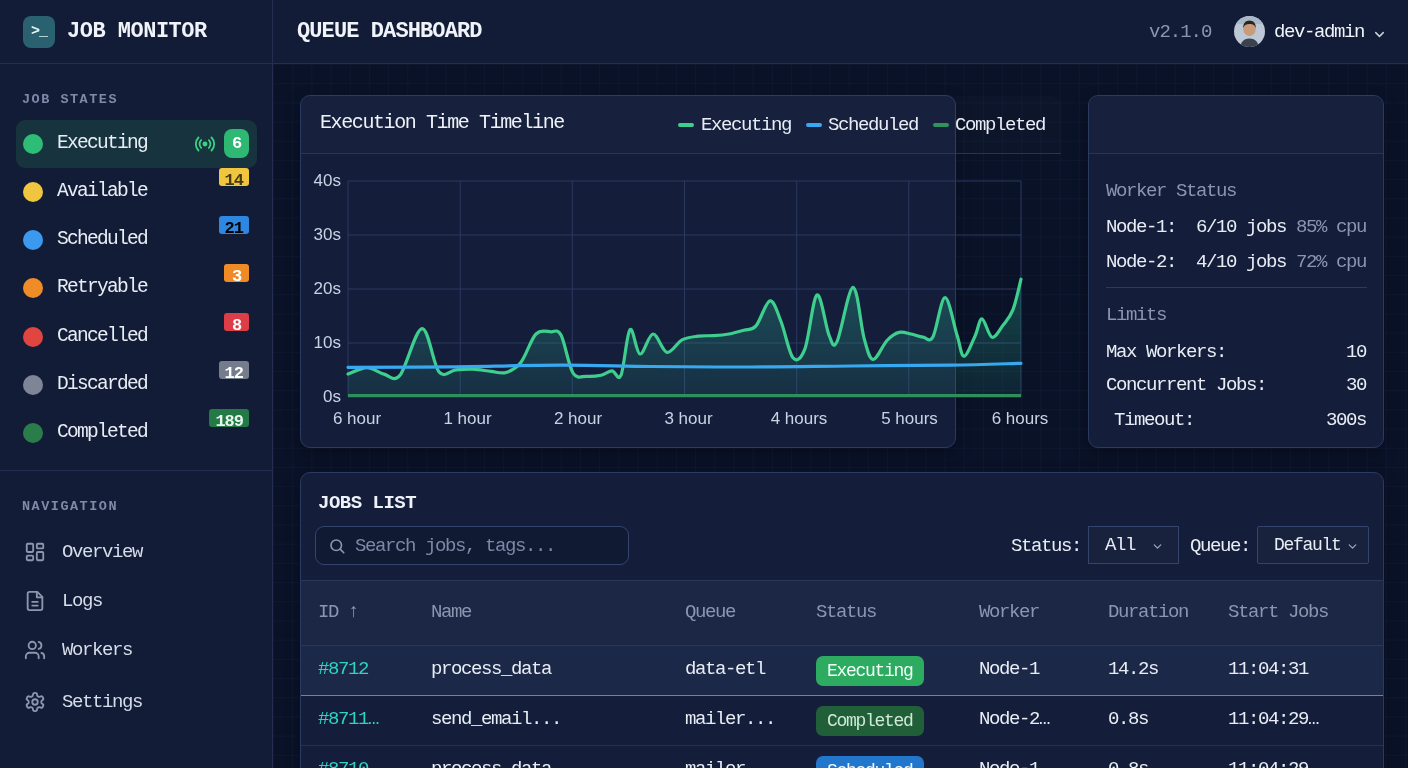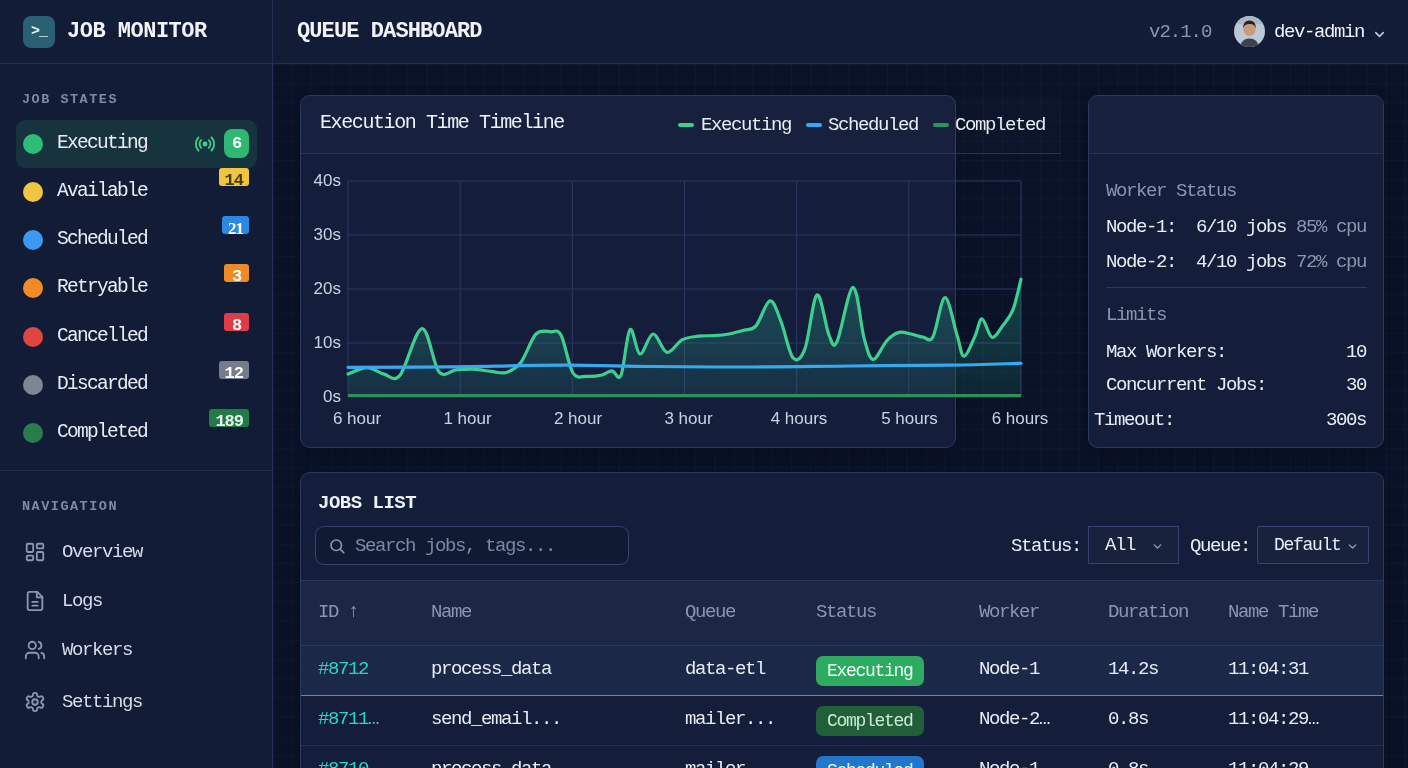--- a/index.html
+++ b/index.html
@@ -53,21 +53,21 @@
       <div class="sbadge" style="background:#2eb873; color:#fff; top:9px; height:29px; line-height:29px; border-radius:8px;">6</div>
     </div>
     <div class="abs sitem" style="top:168px;">
       <div class="sdot" style="background:#f0c53f;"></div>
       <div class="slabel">Available</div>
       <div class="sbadge" style="background:#f0c53f; color:#463a10;">14</div>
     </div>
     <div class="abs sitem" style="top:216px;">
       <div class="sdot" style="background:#3b9af0;"></div>
       <div class="slabel">Scheduled</div>
-      <div class="sbadge" style="background:#2e87e0; color:#ffffff;font-family:Liberation Serif, serif;">21</div>
+      <div class="sbadge" style="background:#2e87e0; color:#000000;">21</div>
     </div>
     <div class="abs sitem" style="top:264px;">
       <div class="sdot" style="background:#f08c28;"></div>
       <div class="slabel">Retryable</div>
       <div class="sbadge" style="background:#ef8b27; color:#fff;">3</div>
     </div>
     <div class="abs sitem" style="top:313px;">
       <div class="sdot" style="background:#e04540;"></div>
       <div class="slabel">Cancelled</div>
       <div class="sbadge" style="background:#dd3d46; color:#fff;">8</div>
@@ -200,21 +200,21 @@
     <div class="abs" style="left:0; top:0; width:294px; height:58px; border-bottom:1px solid #26345a; background:rgba(255,255,255,0.015); border-radius:10px 10px 0 0;"></div>
     <div class="abs bodytxt graytxt" style="left:17px; top:84px;">Worker Status</div>
     <div class="abs bodytxt" style="left:17px; top:120px;">Node-1:  6/10 jobs <span class="graytxt">85% cpu</span></div>
     <div class="abs bodytxt" style="left:17px; top:155px;">Node-2:  4/10 jobs <span class="graytxt">72% cpu</span></div>
     <div class="abs" style="left:17px; top:191px; width:261px; height:1px; background:#2b3a60;"></div>
     <div class="abs bodytxt graytxt" style="left:17px; top:208px;">Limits</div>
     <div class="abs bodytxt" style="left:17px; top:245px;">Max Workers:</div>
     <div class="abs bodytxt" style="right:17px; top:245px; text-align:right;">10</div>
     <div class="abs bodytxt" style="left:17px; top:278px;">Concurrent Jobs:</div>
     <div class="abs bodytxt" style="right:17px; top:278px; text-align:right;">30</div>
-    <div class="abs bodytxt" style="left:5px; top:313px;">Timeout:</div>
+    <div class="abs bodytxt" style="left:25px; top:313px;">Timeout:</div>
     <div class="abs bodytxt" style="right:17px; top:313px; text-align:left;">300s</div>
   </div>
 
   <div class="abs card" style="left:300px; top:472px; width:1084px; height:340px;">
     <div class="abs" style="left:17px; top:19px; font-size:19px; font-weight:bold; letter-spacing:-0.5px; color:#eef2f8;">JOBS LIST</div>
     <div class="abs" style="left:14px; top:53px; width:314px; height:39px; background:#101a33; border:1px solid #35446c; border-radius:9px;">
       <svg class="abs" style="left:12px; top:10px;" width="18" height="18" viewBox="0 0 24 24" fill="none" stroke="#8a96b0" stroke-width="2.2" stroke-linecap="round">
           <circle cx="11" cy="11" r="7"></circle>
           <line x1="16.5" y1="16.5" x2="21" y2="21"></line>
         </svg>
@@ -235,21 +235,21 @@
         </svg>
     </div>
 
     <div class="abs" style="left:0; top:107px; width:1082px; height:66px; background:#1b2745; border-top:1px solid #2a3759; border-bottom:1px solid #2a3759;">
       <div class="abs bodytxt graytxt" style="left:17px; top:20px;">ID ↑</div>
       <div class="abs bodytxt graytxt" style="left:130px; top:20px;">Name</div>
       <div class="abs bodytxt graytxt" style="left:384px; top:20px;">Queue</div>
       <div class="abs bodytxt graytxt" style="left:515px; top:20px;">Status</div>
       <div class="abs bodytxt graytxt" style="left:678px; top:20px;">Worker</div>
       <div class="abs bodytxt graytxt" style="left:807px; top:20px;">Duration</div>
-      <div class="abs bodytxt graytxt" style="left:927px; top:20px;">Name Time</div>
+      <div class="abs bodytxt graytxt" style="left:927px; top:20px;">Start Jobs</div>
     </div>
 
     <div class="abs" style="left:0; top:173px; width:1082px; height:50px; background:rgba(130,160,230,0.08); border-bottom:1px solid #0ea5e9;">
       <div class="abs bodytxt" style="left:17px; top:12px; color:#2dd4bf;">#8712</div>
       <div class="abs bodytxt" style="left:130px; top:12px;">process_data</div>
       <div class="abs bodytxt" style="left:384px; top:12px;">data-etl</div>
       <div class="abs" style="left:515px; top:10px; height:30px; border-radius:7px; background:#2cab61; color:#f2fff7; font-size:18px; letter-spacing:-1.3px; line-height:30px; padding:0 11px;">Executing</div>
       <div class="abs bodytxt" style="left:678px; top:12px;">Node-1</div>
       <div class="abs bodytxt" style="left:807px; top:12px;">14.2s</div>
       <div class="abs bodytxt" style="left:927px; top:12px;">11:04:31</div>

